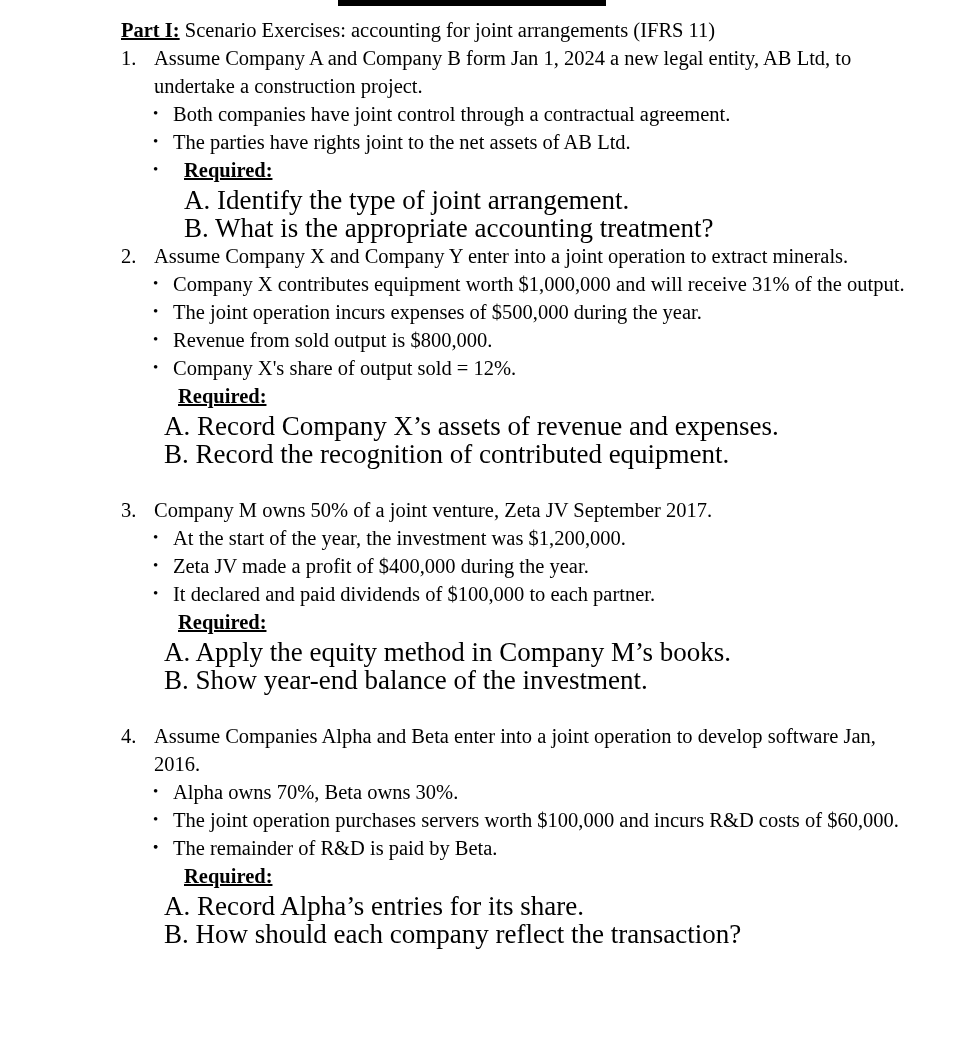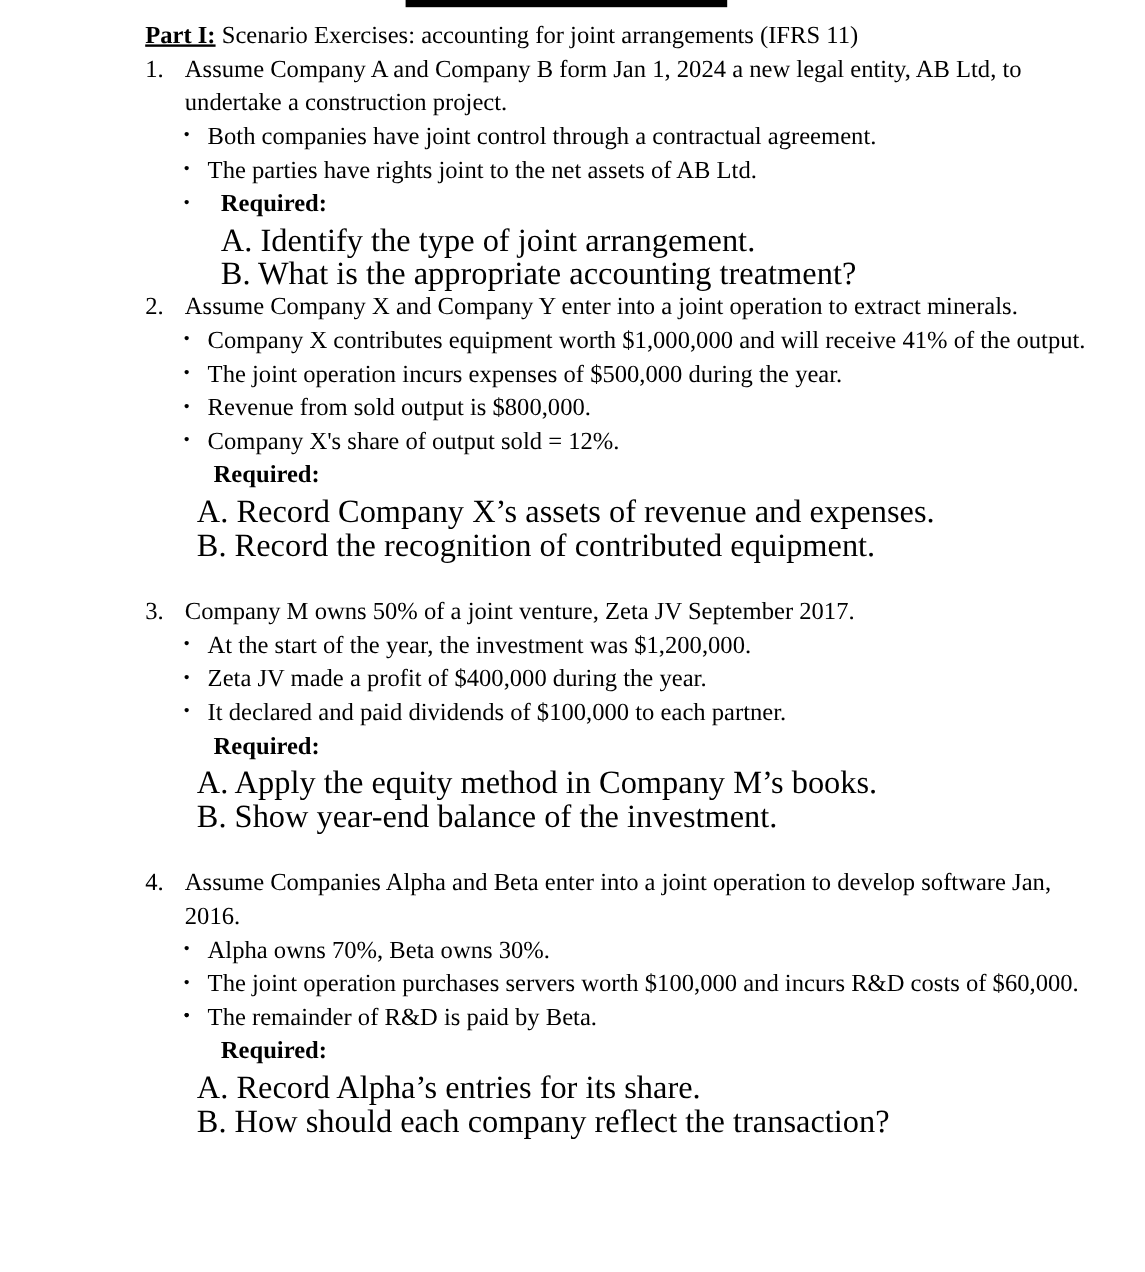--- a/index.html
+++ b/index.html
@@ -92,20 +92,21 @@
   .bullet .btext {
     margin-left: 20px;
     white-space: pre;
   }
 
   
   .required {
     font-size: 20.5px;
     line-height: 28px;
     font-weight: bold;
+    text-decoration: underline;
     text-underline-offset: 1px;
     display: inline-block;
     white-space: pre;
   }
   .required-wrap { line-height: 28px; }
 
   .req-indent-136 { margin-left: 136px; }
   .req-indent-130 { margin-left: 130px; }
 
   .sub {
@@ -137,21 +138,21 @@
     <div class="bullet"><span class="dot">•</span><span class="btext">The parties have rights joint to the net assets of AB Ltd.</span></div>
     <div class="bullet"><span class="dot">•</span></div>
     <div class="required-wrap req-indent-136"><span class="required">Required:</span></div>
     <div class="sub sub-indent-136">A. Identify the type of joint arrangement.</div>
     <div class="sub sub-indent-136">B. What is the appropriate accounting treatment?</div>
 
     <div class="num-item">
       <span class="marker">2.</span>
       <div class="body"><div>Assume Company X and Company Y enter into a joint operation to extract minerals.</div></div>
     </div>
-    <div class="bullet"><span class="dot">•</span><span class="btext">Company X contributes equipment worth $1,000,000 and will receive 41% of the output.</span></div>
+    <div class="bullet"><span class="dot">•</span><span class="btext">Company X contributes equipment worth $1,000,000 and will receive 31% of the output.</span></div>
     <div class="bullet"><span class="dot">•</span><span class="btext">The joint operation incurs expenses of $500,000 during the year.</span></div>
     <div class="bullet"><span class="dot">•</span><span class="btext">Revenue from sold output is $800,000.</span></div>
     <div class="bullet"><span class="dot">•</span><span class="btext">Company X's share of output sold = 12%.</span></div>
     <div class="required-wrap req-indent-130"><span class="required">Required:</span></div>
     <div class="sub sub-indent-116">A. Record Company X’s assets of revenue and expenses.</div>
     <div class="sub sub-indent-116">B. Record the recognition of contributed equipment.</div>
 
     <div class="gap"></div>
 
     <div class="num-item">

